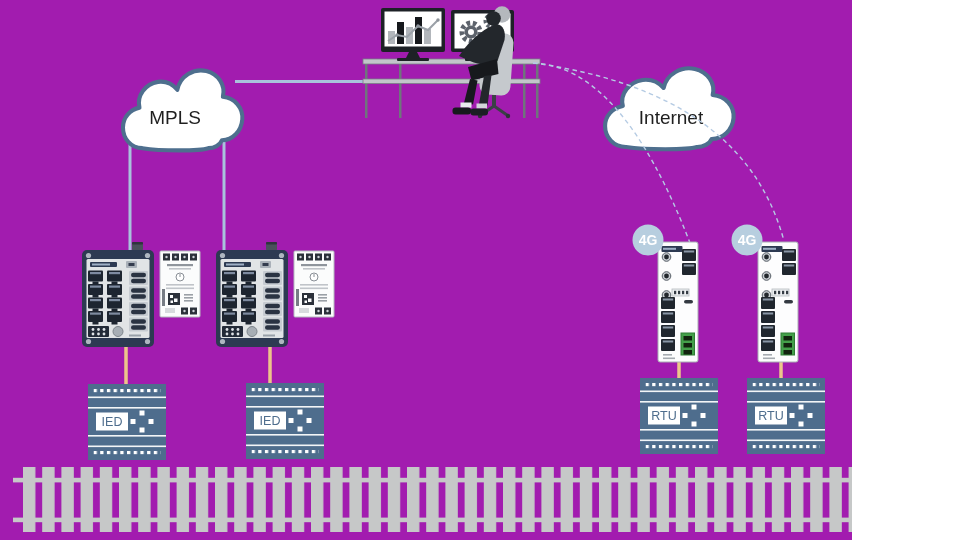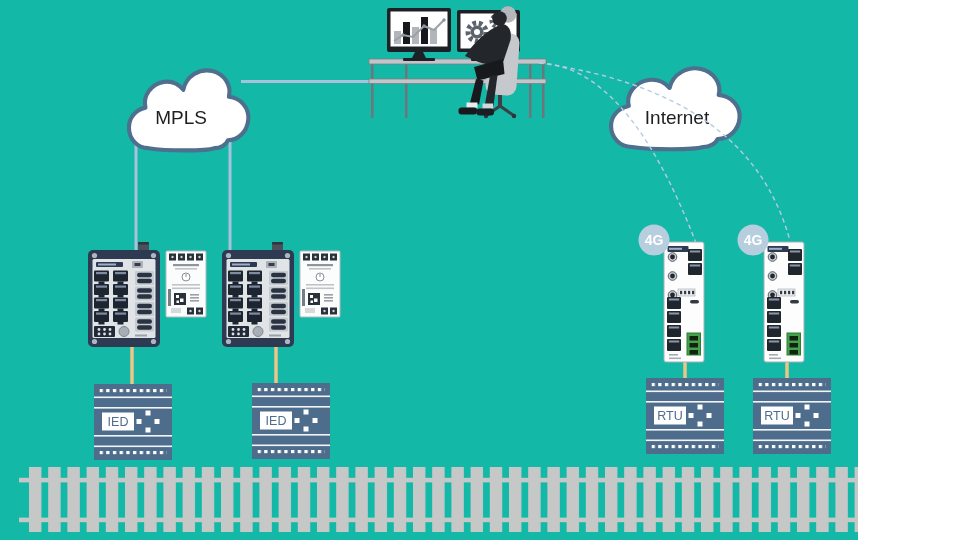--- a/index.html
+++ b/index.html
@@ -1,17 +1,17 @@
 <!DOCTYPE html>
 <html><head>
 <meta charset="utf-8">
 <style>
   html,body{margin:0;padding:0;background:#ffffff;}
-  .stage{position:relative;width:852px;height:540px;background:#14b8a6;overflow:hidden;
-         font-family:"Liberation Sans",sans-serif;padding-left:6px;}
+  .stage{position:relative;width:852px;height:540px;background:#a21caf;overflow:hidden;
+         font-family:"Liberation Sans",sans-serif;}
   svg{display:block;}
   .cloud-label{font-family:"Liberation Sans",sans-serif;font-size:19px;fill:#1f1f1f;}
   .badge-label{font-family:"Liberation Sans",sans-serif;font-size:14px;font-weight:600;fill:#ffffff;}
   .device-label{font-family:"Liberation Sans",sans-serif;font-size:12.5px;fill:#4e6d8d;}
 </style>
 </head>
 <body>
 
 <div class="stage">
 <svg width="960" height="540" viewBox="0 0 960 540">

